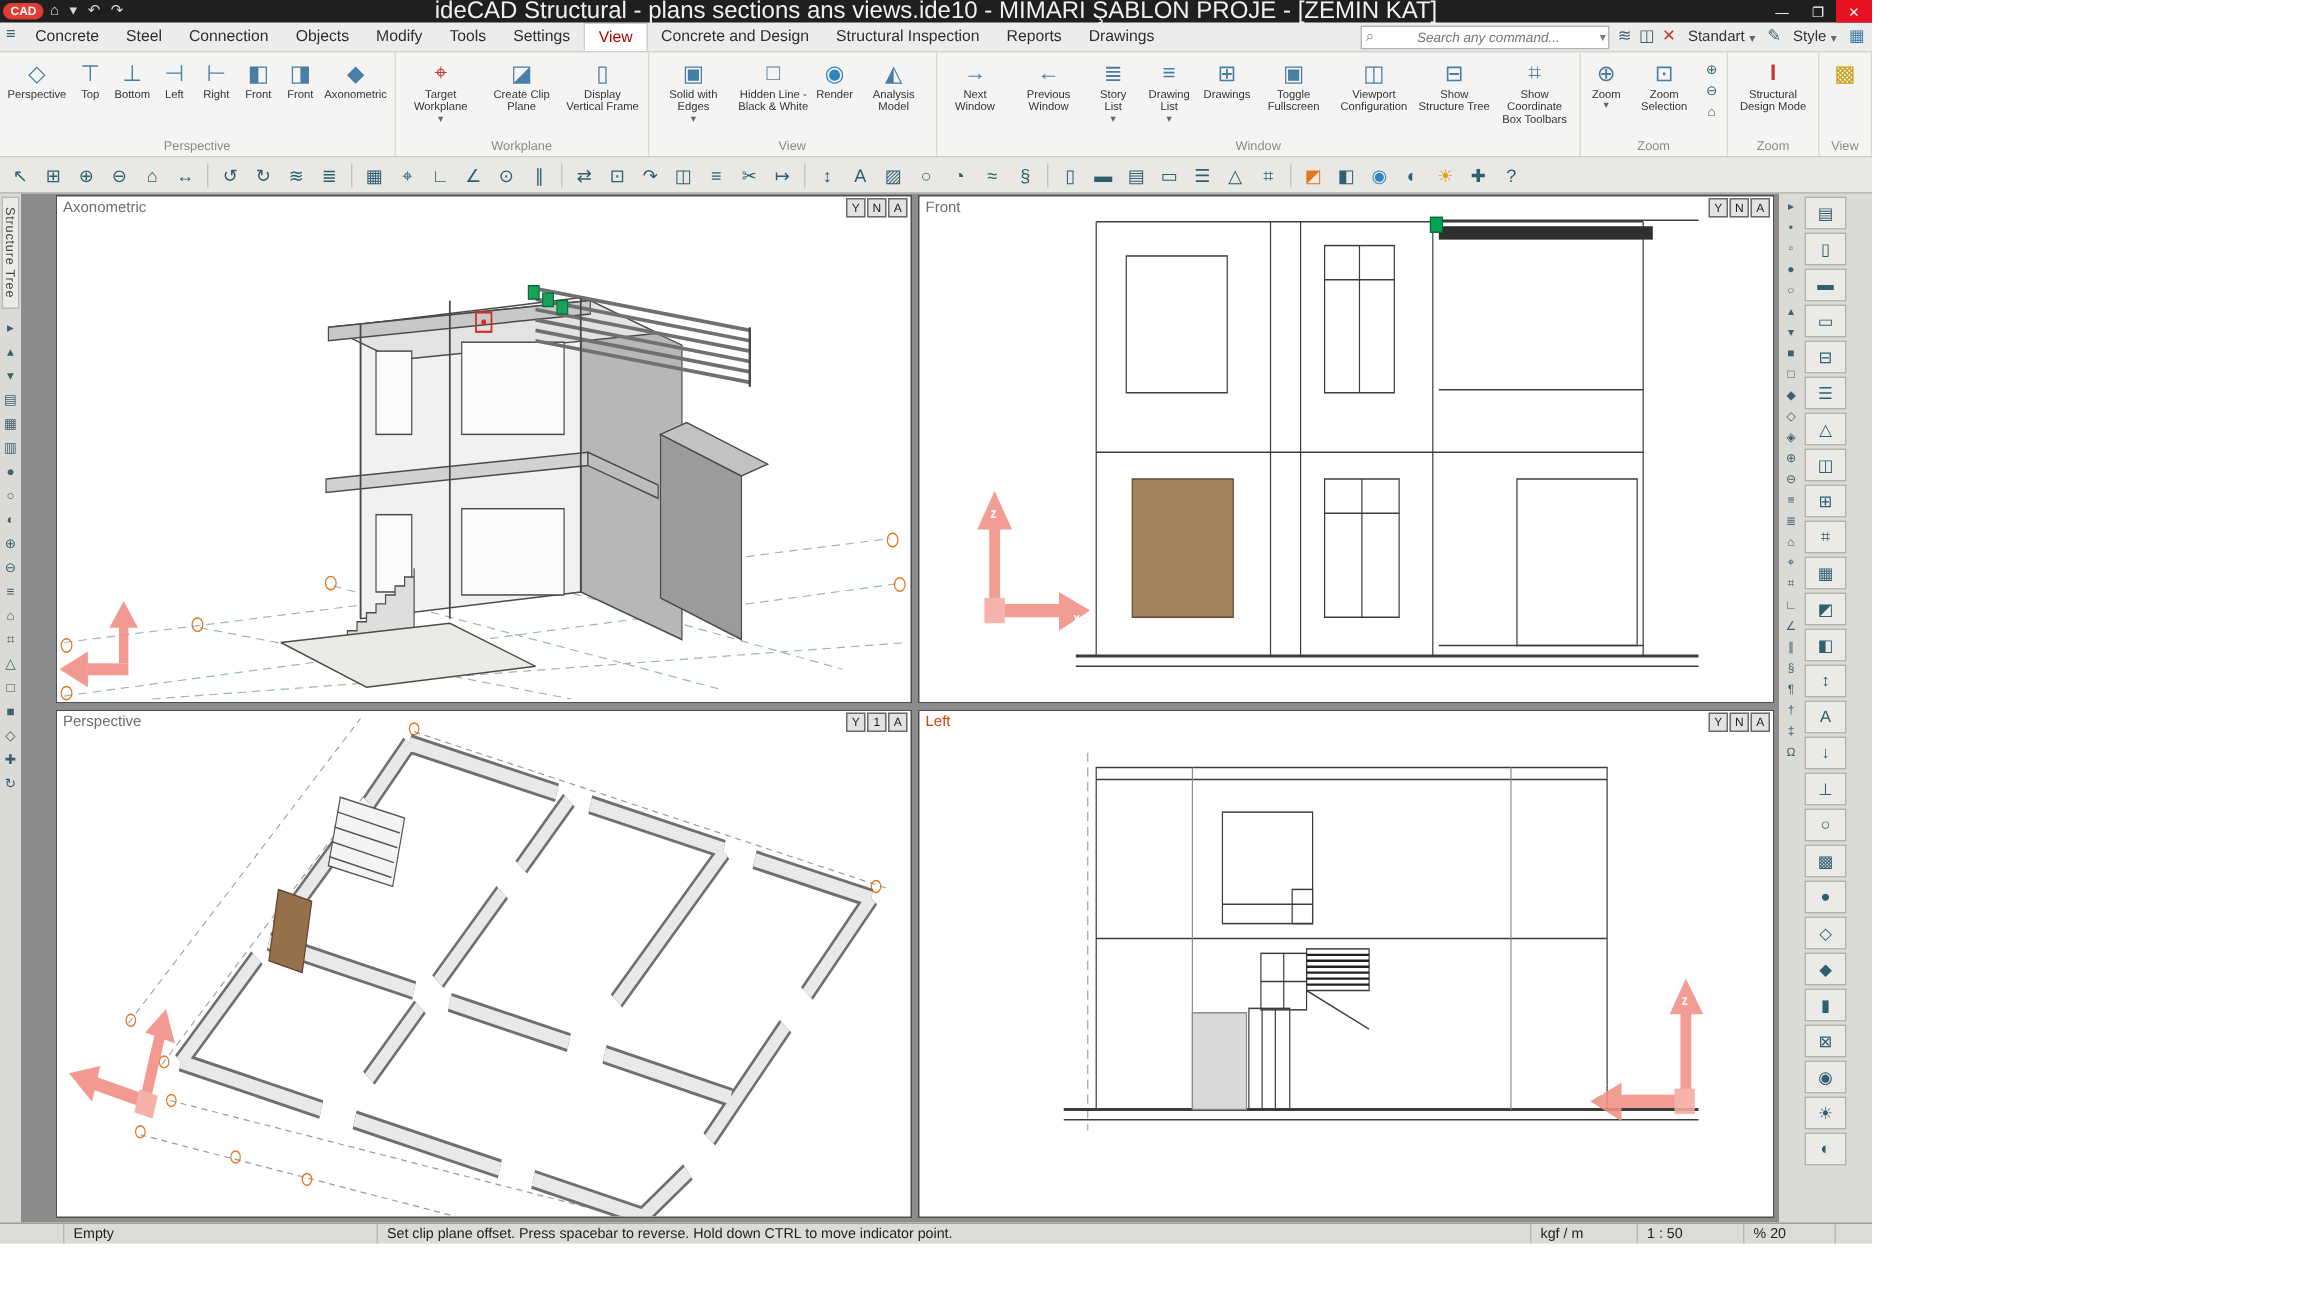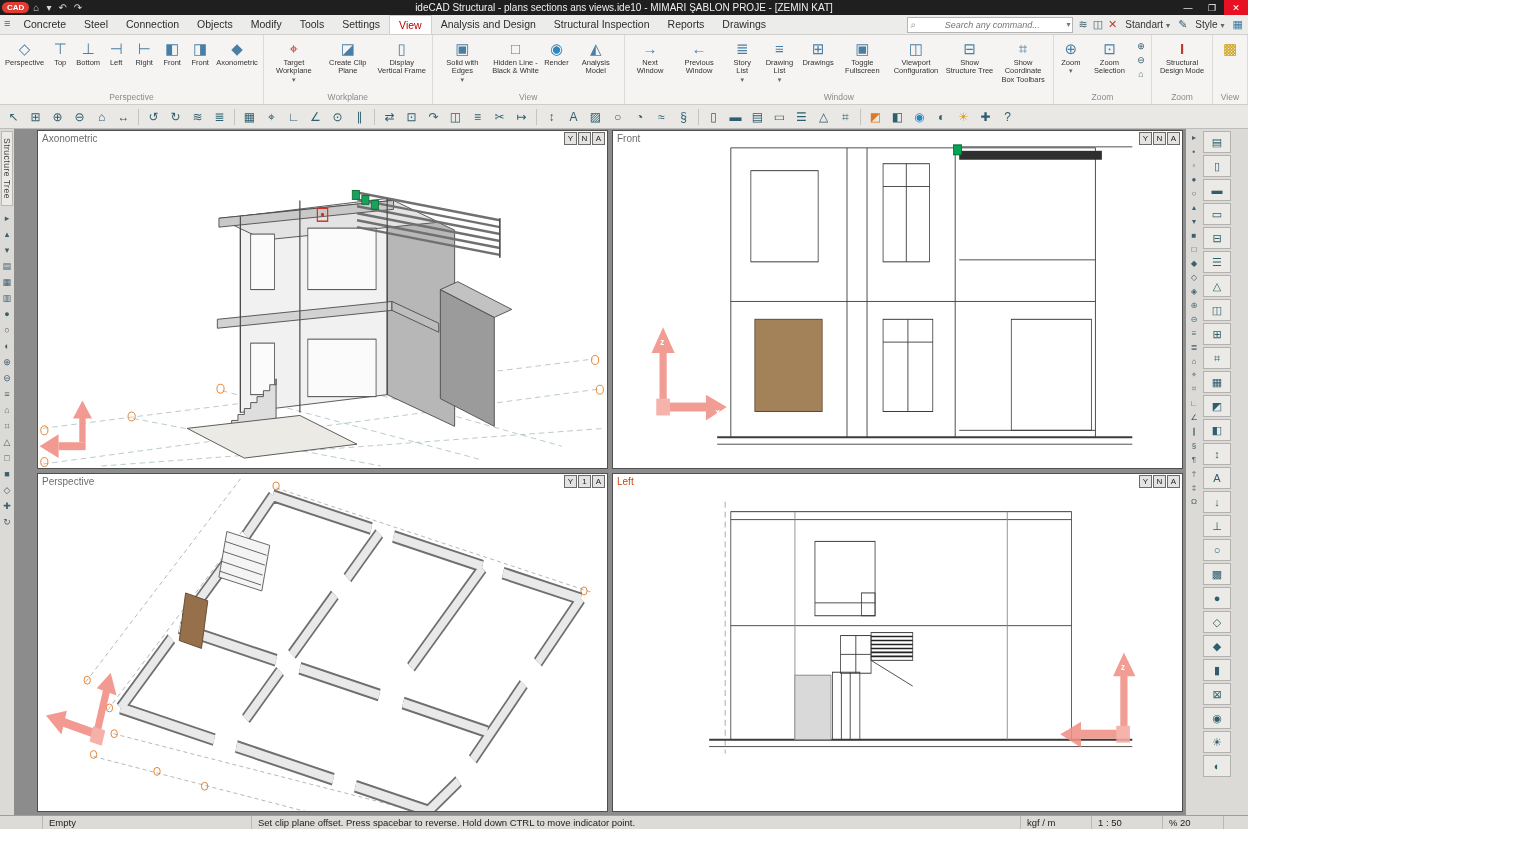--- a/index.html
+++ b/index.html
@@ -4,21 +4,21 @@
 <style>
   html,body{margin:0;padding:0;width:1536px;height:864px;overflow:hidden;background:#fff;
     font-family:"Liberation Sans",sans-serif;-webkit-font-smoothing:antialiased;}
   .app{width:1248px;height:829px;display:flex;flex-direction:column;background:#f4f3f1;}
 
   
   .titlebar{height:15px;background:#1f1f1f;color:#e8e8e8;display:flex;align-items:center;position:relative;flex:none;}
   .applogo{background:#e03c31;color:#fff;font-size:8px;font-weight:bold;border-radius:7px;padding:0 5px;margin:0 4px 0 2px;line-height:11px;}
   .tb-icons{display:flex;gap:7px;align-items:center;}
   .tb-icon{font-size:10px;color:#d8d8d8;line-height:1;cursor:default;}
-  .tb-title{position:absolute;left:50%;transform:translateX(-50%);font-size:10px;white-space:nowrap;color:#f0f0f0;}
+  .tb-title{position:absolute;left:50%;transform:translateX(-50%);font-size:16px;white-space:nowrap;color:#f0f0f0;}
   .winbtns{margin-left:auto;display:flex;height:100%;}
   .winbtn{width:24px;height:100%;display:flex;align-items:center;justify-content:center;font-size:9px;color:#fff;}
   .winbtn.close{background:#e81123;}
 
   
   .menubar{height:19px;background:#ececea;border-bottom:1px solid #d2d0cd;display:flex;align-items:stretch;font-size:10.5px;flex:none;}
   .mtabs{display:flex;align-items:stretch;}
   .mtab{padding:3px 9px 2px;color:#2d2d2d;white-space:nowrap;cursor:default;}
   .mtab.active{background:#fff;color:#b40000;border:1px solid #cfcfcf;border-bottom:none;}
   .menu-right{margin-left:auto;display:flex;align-items:center;gap:5px;padding-right:5px;}
@@ -111,21 +111,21 @@
     <div class="mtabs">
         <div class="micon" style="margin: 3px 4px 0px;">≡</div>
         <div class="mtab">Concrete</div>
         <div class="mtab">Steel</div>
         <div class="mtab">Connection</div>
         <div class="mtab">Objects</div>
         <div class="mtab">Modify</div>
         <div class="mtab">Tools</div>
         <div class="mtab">Settings</div>
         <div class="mtab active">View</div>
-        <div class="mtab">Analysis and Design</div>
+        <div class="mtab">Concrete and Design</div>
         <div class="mtab">Structural Inspection</div>
         <div class="mtab">Reports</div>
         <div class="mtab">Drawings</div>
       </div>
     <div class="menu-right">
       <div class="searchbox">
         <span class="sicon">⌕</span>
         <input placeholder="Search any command..." style="">
         <span class="sdd">▾</span>
       </div>

